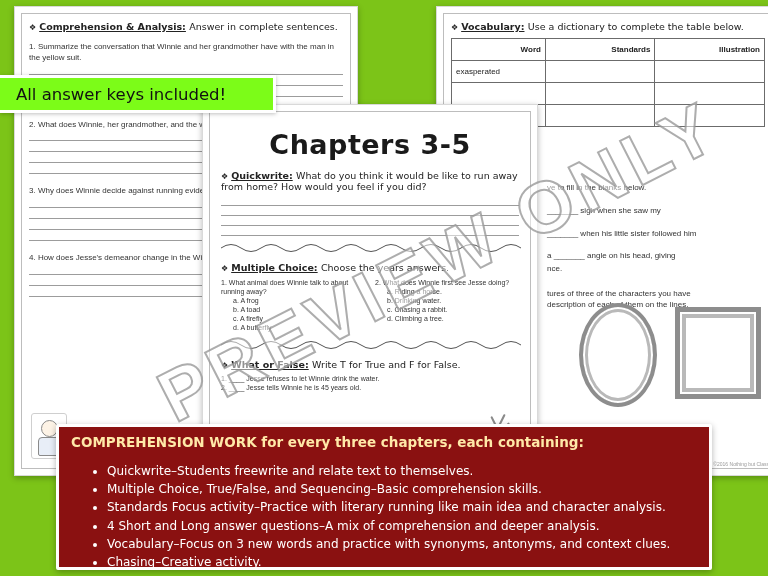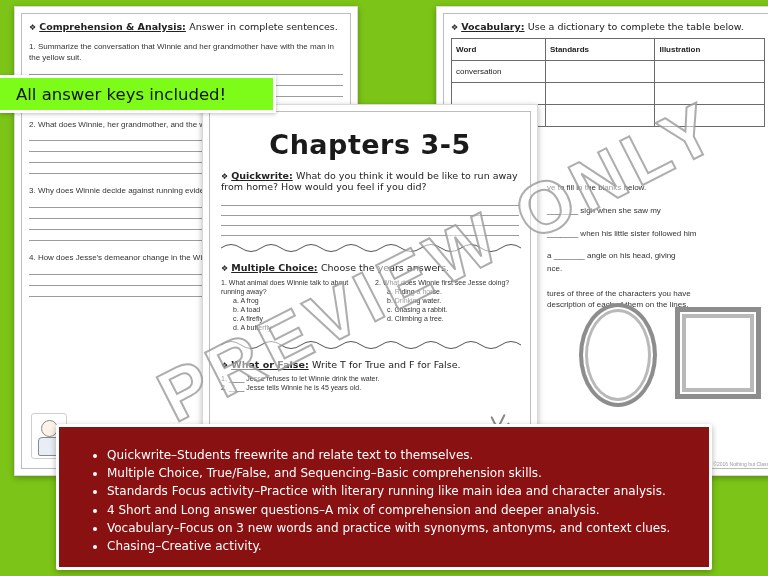--- a/index.html
+++ b/index.html
@@ -46,21 +46,21 @@
 
   
   #sheet-right { left:436px; top:6px; width:344px; height:470px; }
 
   
   .voc-table { width:100%; border-collapse:collapse; margin-top:6px; }
   .voc-table th, .voc-table td {
     border:1px solid #6b6b6b; font-size:8px; font-weight:normal;
     text-align:left; padding:3px 4px; color:#222; height:22px;
   }
-  .voc-table th { font-weight:bold; background:#fff; }
+  .voc-table th { font-weight:bold; background:#fff;text-align:right; }
   .voc-table td.word { font-size:8px; }
 
   
   .frame-oval {
     position:absolute; width:78px; height:104px;
     border:4px solid #8d8d8d; border-radius:50%;
     box-shadow:inset 0 0 0 2px #fff, inset 0 0 0 5px #b9b9b9;
   }
   .frame-rect {
     position:absolute; width:86px; height:92px;
@@ -209,21 +209,21 @@
       </div>
 
       <table class="voc-table">
         <tbody>
             <tr>
           <th style="width:30%">Word</th>
           <th style="width:35%">Standards</th>
           <th style="width:35%">Illustration</th>
         </tr>
         <tr>
-          <td class="word">conversation</td>
+          <td class="word">exasperated</td>
           <td></td>
           <td></td>
         </tr>
         <tr>
           <td class="word"></td>
           <td></td>
           <td></td>
         </tr>
         <tr>
           <td class="word"></td>
@@ -317,20 +317,21 @@
 
   <div id="banner-keys">
     <span>All answer keys included!</span>
   </div>
 
   <div id="watermark">
     <span>PREVIEW ONLY</span>
   </div>
 
   <div id="bottom-box">
+    <div class="title">COMPREHENSION WORK for every three chapters, each containing:</div>
     <ul>
       <li>Quickwrite–Students freewrite and relate text to themselves.</li>
       <li>Multiple Choice, True/False, and Sequencing–Basic comprehension skills.</li>
       <li>Standards Focus activity–Practice with literary running like main idea and character analysis.</li>
       <li>4 Short and Long answer questions–A mix of comprehension and deeper analysis.</li>
       <li>Vocabulary–Focus on 3 new words and practice with synonyms, antonyms, and context clues.</li>
       <li>Chasing–Creative activity.</li>
     </ul>
   </div>
 

